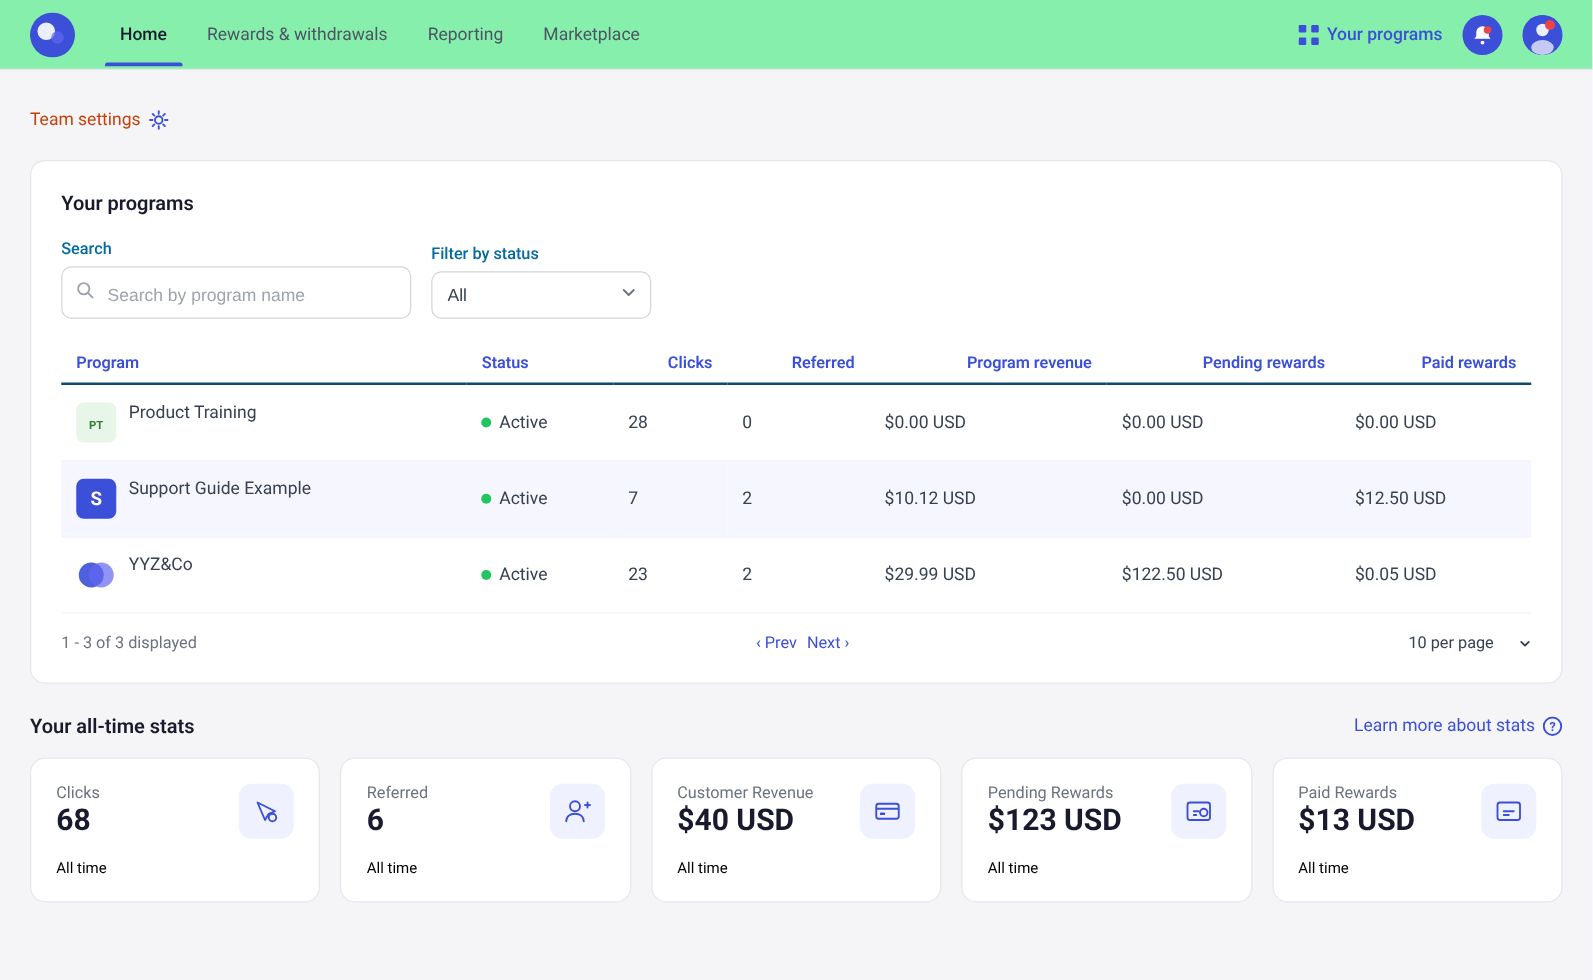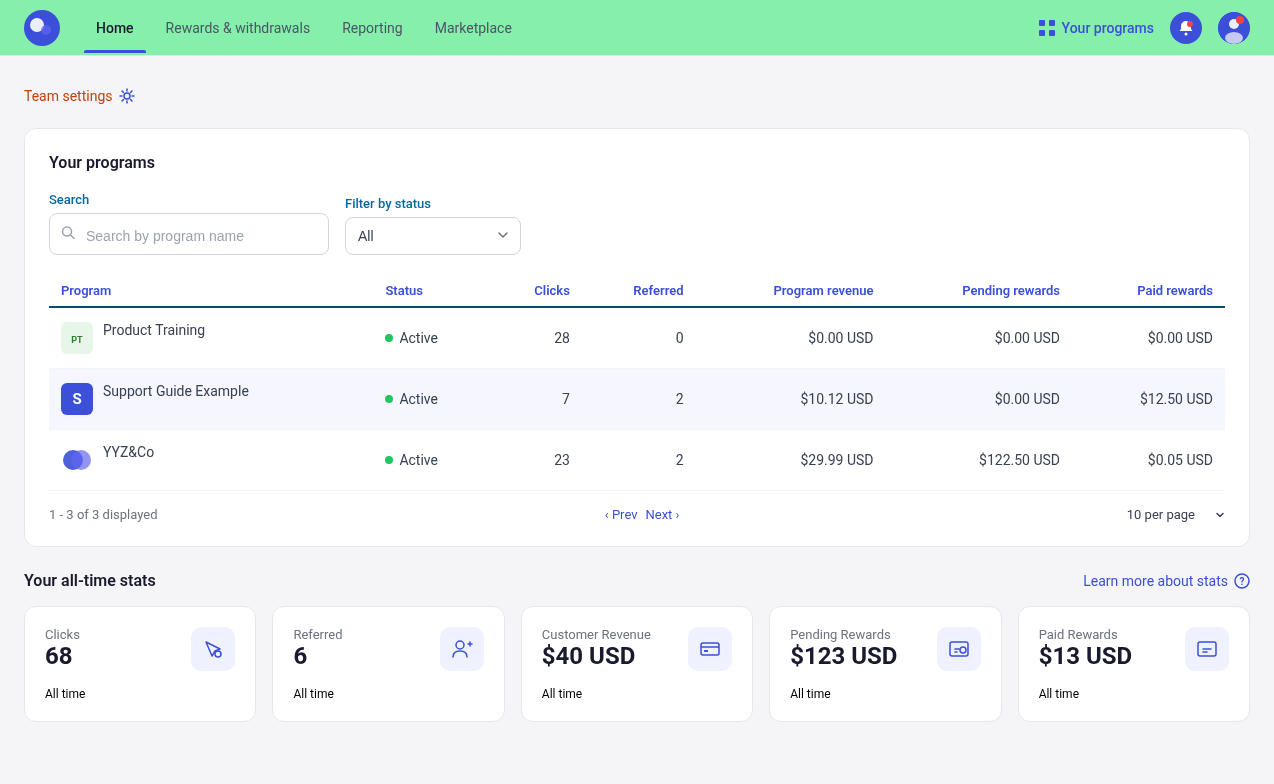--- a/index.html
+++ b/index.html
@@ -152,21 +152,21 @@
       color: #3b4fd8;
       border-bottom: 2px solid #0c4a6e;
     }
     .programs-table th.right { text-align: right; }
     .programs-table td {
       padding: 14px 12px;
       font-size: 14px;
       color: #374151;
       border-bottom: 1px solid #f3f4f6;
     }
-    .programs-table td.right { text-align: right; }
+    .programs-table td.right { }
     .programs-table tr.highlighted { background: #f5f6ff; }
     .prog-name-cell { display: flex; align-items: flex-start; gap: 10px; }
     .prog-logo {
       width: 32px; height: 32px; border-radius: 6px;
       display: flex; align-items: center; justify-content: center;
       font-size: 12px; font-weight: 700;
       flex-shrink: 0;
     }
     .status-dot { display: inline-block; width: 8px; height: 8px; border-radius: 50%; background: #22c55e; margin-right: 6px; }
     .status-cell { display: flex; align-items: center; }

